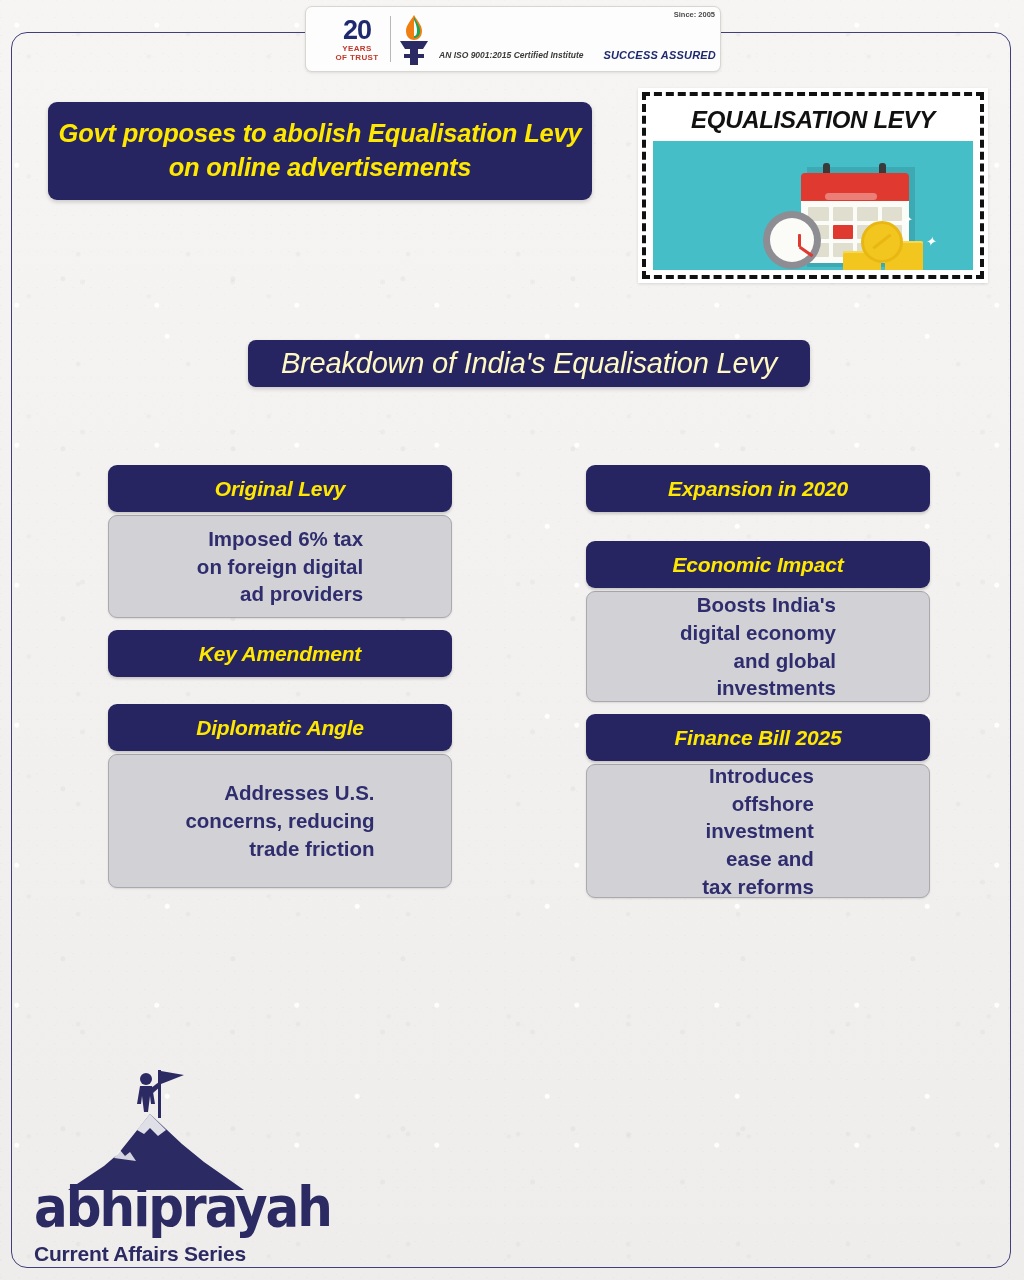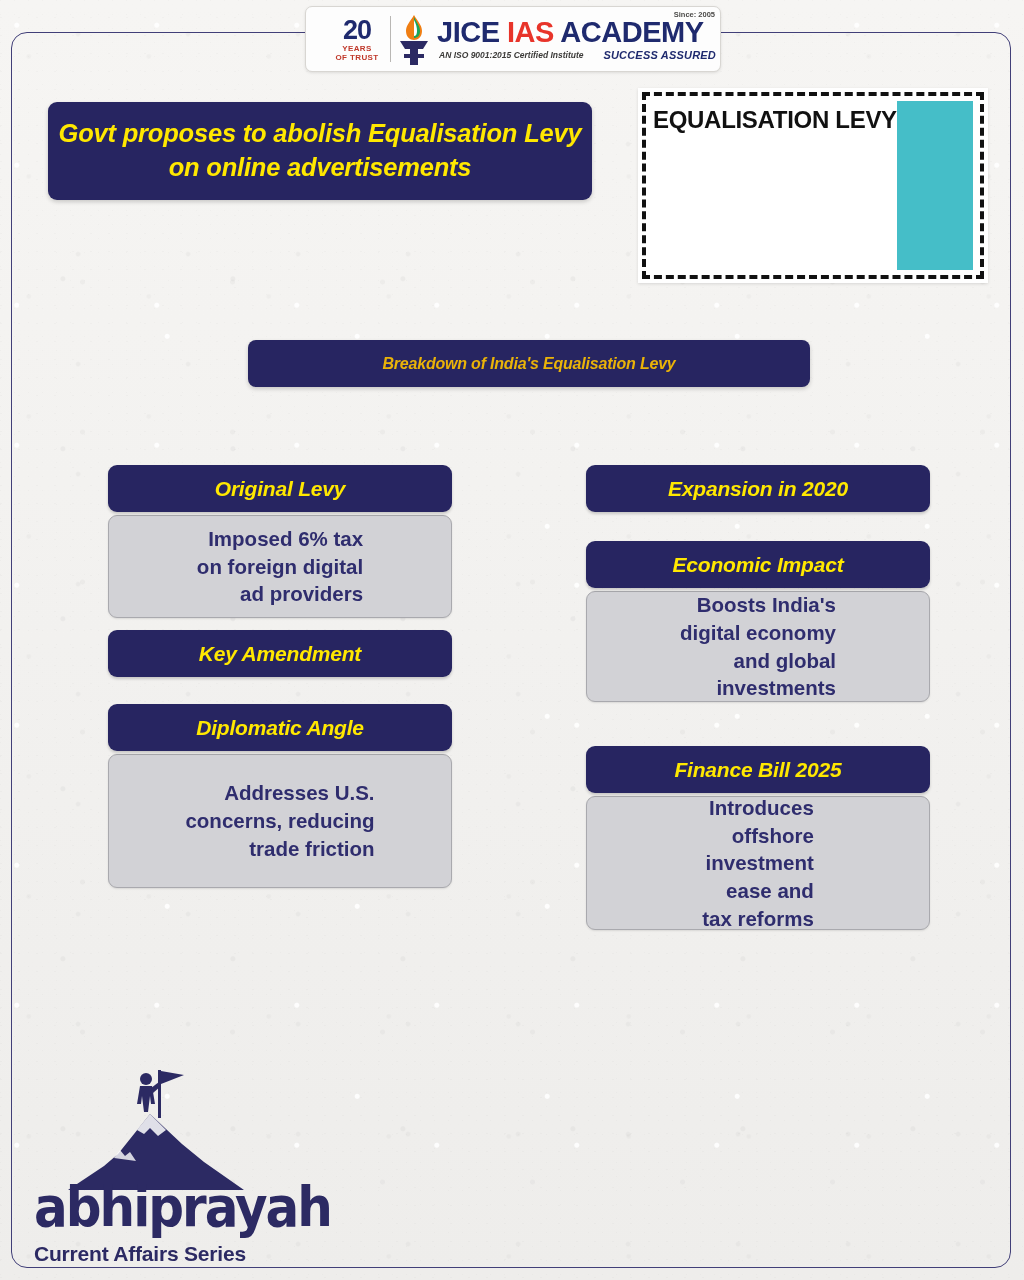--- a/index.html
+++ b/index.html
@@ -189,21 +189,22 @@
     border: 4px dashed #111111;
     box-sizing: border-box;
   }
   #illus .inner {
     position: relative;
     width: 100%;
     height: 100%;
     box-sizing: border-box;
     padding: 4px 6px;
     display: flex;
-    flex-direction: row;
+    flex-direction: column;
+    font-style: italic;
   }
   #illus .cap {
     text-align: center;
     font-size: 24px;
     font-weight: bold;
     color: #111111;
     letter-spacing: -0.3px;
     padding: 5px 0 7px;
     background: #ffffff;
     position: relative;
@@ -332,23 +333,23 @@
     width: 562px;
     height: 47px;
     background: #272561;
     border-radius: 8px;
     box-shadow: 0 2px 4px rgba(0,0,0,0.18);
     display: flex;
     align-items: center;
     justify-content: center;
   }
   #sectitle .txt {
-    color: #eab308;
-    font-size: 16px;
-    font-weight: bold;
+    color: #fef9c3;
+    font-size: 29px;
+    font-weight: normal;
     font-style: italic;
     letter-spacing: -0.2px;
   }
 
   
   #grid {
     position: absolute;
     left: 108px;
     top: 465px;
     width: 822px;
@@ -446,21 +447,20 @@
       <path d="M23 4 C27 11 31 14 31 20 C31 26 27 29 23 29 C19 29 15 26 15 20 C15 14 19 11 23 4 Z" fill="#f07e13"></path>
       <path d="M23 6 C26 12 29 15 29 20 C29 25 26 27 23 27 Z" fill="#18a558"></path>
       <path d="M23 9 C25 13 26 16 26 20 C26 23 25 25 23 25 Z" fill="#ffffff"></path>
       <path d="M9 30 H37 L32 38 H14 Z" fill="#2c2a63"></path>
       <rect x="19" y="38" width="8" height="16" fill="#2c2a63"></rect>
       <rect x="13" y="43" width="20" height="4" fill="#2c2a63"></rect>
     </svg>
   </div>
   <div class="logo-text">
     <div class="since-line">Since: 2005</div>
-    <div class="brand-line"><span class="brand-jice">JICE </span><span class="brand-ias">IAS </span><span class="brand-acad">ACADEMY</span></div>
     <div class="iso-line">AN ISO 9001:2015 Certified Institute</div>
     <div class="success-line">SUCCESS ASSURED</div>
   </div>
 </div>
 
 <div id="headline">
   <div class="txt">Govt proposes to abolish Equalisation Levy on online advertisements</div>
 </div>
 
 <div id="illus">
@@ -549,21 +549,21 @@
         <div class="card-head">
           <div class="t">Economic Impact</div>
         </div>
         <div class="card-body" style="height:111px">
           <div class="b">Boosts India's
 digital economy
 and global
 investments</div>
         </div>
       </div>
-      <div class="card" style="margin-top:44px">
+      <div class="card" style="margin-top:12px">
         <div class="card-head">
           <div class="t">Finance Bill 2025</div>
         </div>
         <div class="card-body" style="height:134px">
           <div class="b">Introduces
 offshore
 investment
 ease and
 tax reforms</div>
         </div>

